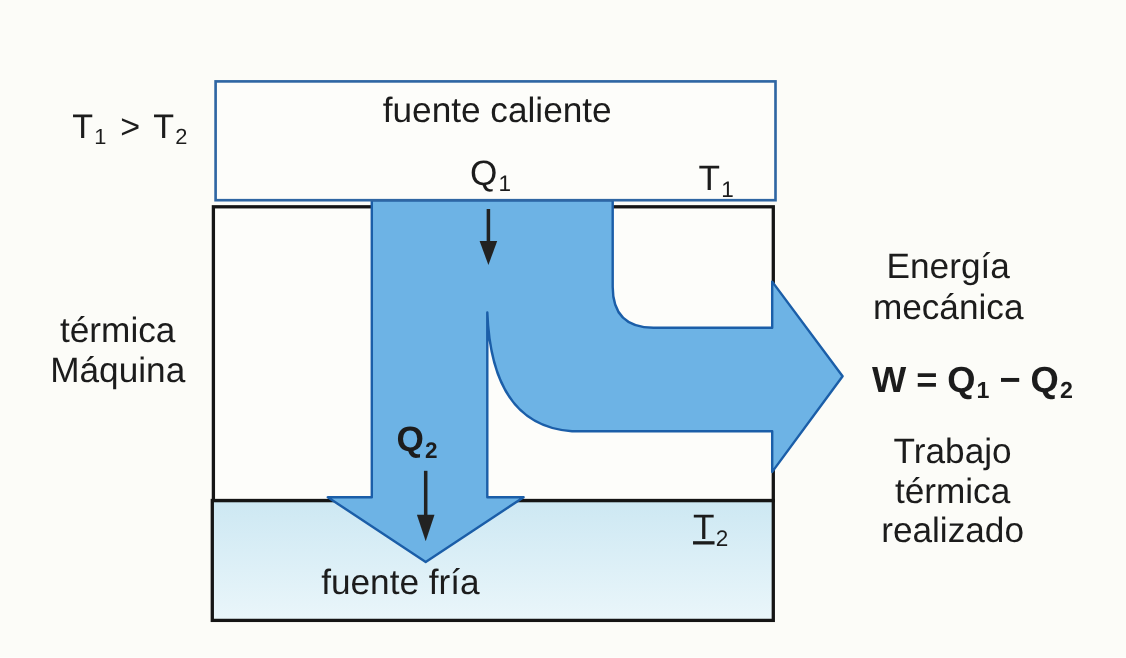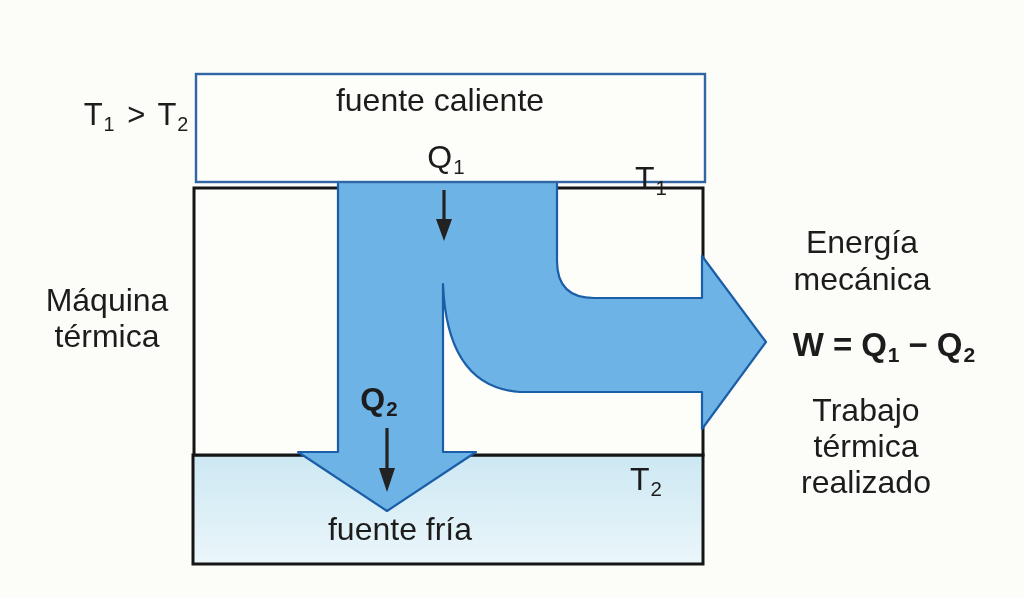--- a/index.html
+++ b/index.html
@@ -57,50 +57,50 @@
       <line x1="444" y1="190" x2="444" y2="222" stroke="#222" stroke-width="3.2"></line>
       <polygon points="436,219 452,219 444,241" fill="#222"></polygon>
     </g>
 
     <g>
       <line x1="387" y1="428" x2="387" y2="470" stroke="#222" stroke-width="3.2"></line>
       <polygon points="379,468 395,468 387,492" fill="#222"></polygon>
     </g>
   </svg>
 
-  <div class="lbl" style="left:118px;top:97px;font-size:31px;margin-left:18px;">
+  <div class="lbl" style="left:118px;top:97px;font-size:31px;">
     <span>T</span><sub>1</sub>
     <span class="op" style="margin:0 4px;">&gt;</span>
     <span>T</span><sub>2</sub>
   </div>
 
-  <div class="lbl" style="left:440px;top:82px;">fuente caliente</div>
+  <div class="lbl" style="left:452px;top:82px;">fuente caliente</div>
 
   <div class="lbl" style="left:446px;top:139px;text-align:right;">
     <span>Q</span><sub>1</sub>
   </div>
 
-  <div class="lbl" style="left:651px;top:144px;margin-top:16px;">
+  <div class="lbl" style="left:651px;top:144px;">
     <span>T</span><sub>1</sub>
   </div>
 
   <div class="lbl" style="left:107px;top:282px;">
+    <div>térmica</div>
     <div>Máquina</div>
-    <div>térmica</div>
   </div>
 
   <div class="lbl" style="left:379px;top:381px;font-weight:bold;">
     <span>Q</span><sub>2</sub>
   </div>
 
-  <div class="lbl" style="left:646px;top:461px;">
+  <div class="lbl" style="left:646px;top:461px;text-decoration:underline;">
     <span>T</span><sub>2</sub>
   </div>
 
-  <div class="lbl" style="left:364px;top:511px;margin-left:36px;">fuente fría</div>
+  <div class="lbl" style="left:364px;top:511px;">fuente fría</div>
 
   <div class="lbl" style="left:862px;top:224px;line-height:37px;">
     <div>Energía</div>
     <div>mecánica</div>
   </div>
 
   <div class="lbl formula" style="left:884px;top:327px;font-weight:bold;">
     <span>W</span><span class="op">=</span><span>Q</span><sub>1</sub><span class="op">−</span><span>Q</span><sub>2</sub>
   </div>
 

